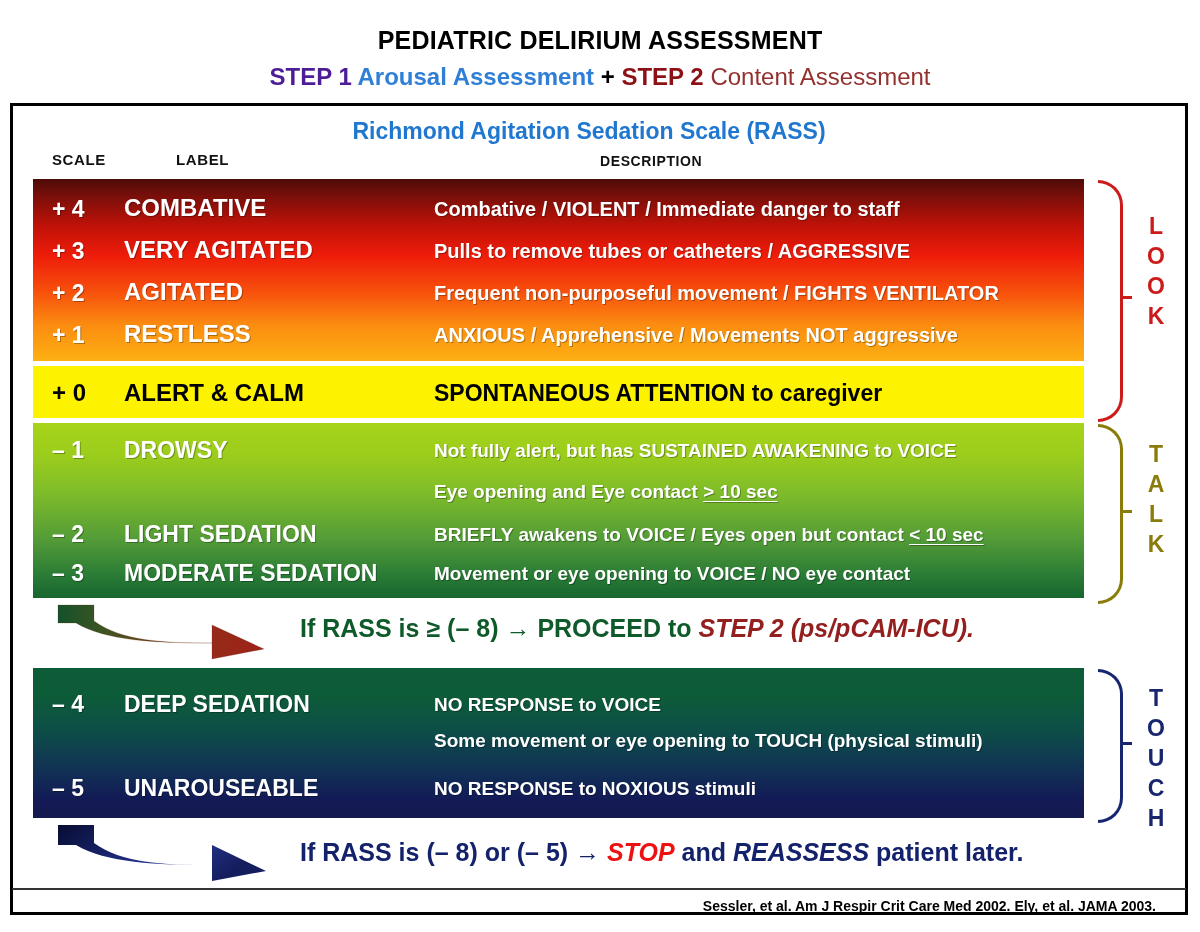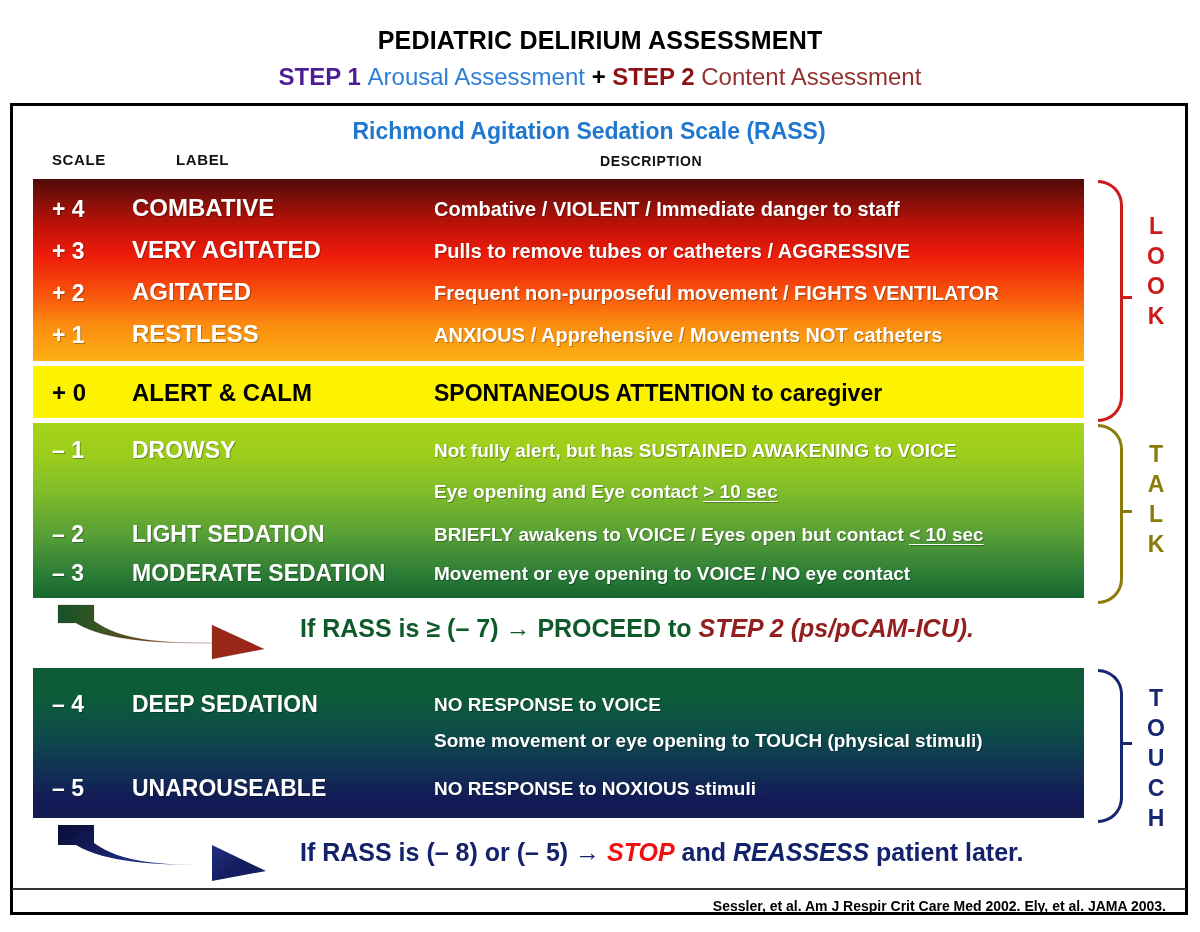--- a/index.html
+++ b/index.html
@@ -13,21 +13,21 @@
   
   #title-main{
     top:26px;left:0;width:1200px;text-align:center;
     font-size:25px;font-weight:bold;color:#000000;letter-spacing:.2px;
   }
   #title-sub{
     top:63px;left:0;width:1200px;text-align:center;
     font-size:24px;font-weight:bold;white-space:nowrap;
   }
   #title-sub .step1-strong{color:#4c1d95;font-weight:bold;}
-  #title-sub .step1-light{color:#2f7fd6;font-weight:normal;}
+  #title-sub .step1-light{color:#2f7fd6;font-weight:bold;}
   #title-sub .plus{color:#000000;font-weight:bold;}
   #title-sub .step2-strong{color:#8d1014;font-weight:bold;}
   #title-sub .step2-light{color:#93312f;font-weight:normal;}
 
   
   #frame{
     top:103px;left:10px;width:1178px;height:812px;
     border:3px solid #000000;background:#ffffff;box-sizing:border-box;
   }
   #rass-title{
@@ -49,21 +49,21 @@
     top:423px;height:175px;
     background:linear-gradient(to bottom,#a6d41a 0%,#9ccd1c 18%,#7ebc2a 40%,#549c37 66%,#2c7d36 86%,#16662f 100%);
   }
   #band-dark{
     top:668px;height:150px;
     background:linear-gradient(to bottom,#0d5c37 0%,#0d5c38 18%,#0d4e48 42%,#112f55 70%,#131a56 88%,#131a4f 100%);
   }
 
   
   .scale-val{font-weight:bold;white-space:nowrap;}
-  .lbl{font-weight:bold;white-space:nowrap;margin-left:8px;}
+  .lbl{font-weight:bold;white-space:nowrap;}
   .desc{font-weight:bold;white-space:nowrap;}
 
   .on-color{color:#ffffff;text-shadow:1px 1px 0 rgba(0,0,0,.30);}
   .on-yellow{color:#000000;}
 
   .c-scale{left:52px;}
   .c-label{left:124px;}
   .c-desc{left:434px;}
 
   .r-red .scale-val{font-size:23px;}
@@ -133,21 +133,21 @@
     top:838px;left:300px;width:860px;
     font-size:25px;font-weight:bold;white-space:nowrap;
   }
   #line-stop .navy-t{color:#14216b;}
   #line-stop .stop-t{color:#ee1111;font-style:italic;}
   #line-stop .reassess-t{color:#14216b;font-style:italic;}
 
   
   #divider{top:888px;left:12px;width:1174px;height:2px;background:#333333;}
   #citation{
-    top:898px;left:12px;width:1176px;text-align:right;padding-right:22px;
+    top:898px;left:2px;width:1176px;text-align:right;padding-right:22px;
     box-sizing:border-box;font-size:14px;font-weight:bold;color:#000000;
   }
 </style>
 </head>
 <body>
 
 <div class="abs" id="title-main">PEDIATRIC DELIRIUM ASSESSMENT</div>
 
 <div class="abs" id="title-sub">
   <span class="step1-strong">STEP 1</span>
@@ -180,21 +180,21 @@
   <div class="abs desc on-color c-desc" style="top:240px">Pulls to remove tubes or catheters / AGGRESSIVE</div>
 </div>
 <div class="abs r-red">
   <div class="abs scale-val on-color c-scale" style="top:280px">+ 2</div>
   <div class="abs lbl on-color c-label" style="top:278px">AGITATED</div>
   <div class="abs desc on-color c-desc" style="top:282px">Frequent non-purposeful movement / FIGHTS VENTILATOR</div>
 </div>
 <div class="abs r-red">
   <div class="abs scale-val on-color c-scale" style="top:322px">+ 1</div>
   <div class="abs lbl on-color c-label" style="top:320px">RESTLESS</div>
-  <div class="abs desc on-color c-desc" style="top:324px">ANXIOUS / Apprehensive / Movements NOT catheters</div>
+  <div class="abs desc on-color c-desc" style="top:324px">ANXIOUS / Apprehensive / Movements NOT aggressive</div>
 </div>
 
 <div class="abs r-yellow">
   <div class="abs scale-val on-yellow c-scale" style="top:379px">+ 0</div>
   <div class="abs lbl on-yellow c-label" style="top:379px">ALERT &amp; CALM</div>
   <div class="abs desc on-yellow c-desc" style="top:380px">SPONTANEOUS ATTENTION to caregiver</div>
 </div>
 
 <div class="abs r-green">
   <div class="abs scale-val on-color c-scale" style="top:437px">– 1</div>
@@ -284,21 +284,21 @@
         <stop offset="65%" stop-color="#273a93"></stop>
         <stop offset="100%" stop-color="#141d5e"></stop>
       </linearGradient>
     </defs>
     <path d="M6 2 L42 2 L42 20 C 70 40 110 42 160 42 L160 22 L214 48 L160 58 L160 42
              C 104 42 54 40 24 22 L6 22 Z" fill="url(#gradBotArrow)"></path>
   </svg>
 </div>
 
 <div class="abs" id="line-proceed">
-  <span class="green-t">If RASS is ≥ (– 7) → PROCEED to </span><span class="red-t">STEP 2 (ps/pCAM-ICU).</span>
+  <span class="green-t">If RASS is ≥ (– 8) → PROCEED to </span><span class="red-t">STEP 2 (ps/pCAM-ICU).</span>
 </div>
 
 <div class="abs" id="line-stop">
   <span class="navy-t">If RASS is (– 8) or (– 5)  → </span><span class="stop-t">STOP</span><span class="navy-t"> and </span><span class="reassess-t">REASSESS</span><span class="navy-t"> patient later.</span>
 </div>
 
 <div class="abs" id="divider"></div>
 <div class="abs" id="citation">Sessler, et al. Am J Respir Crit Care Med 2002.  Ely, et al. JAMA 2003.</div>
 
 </body></html>

